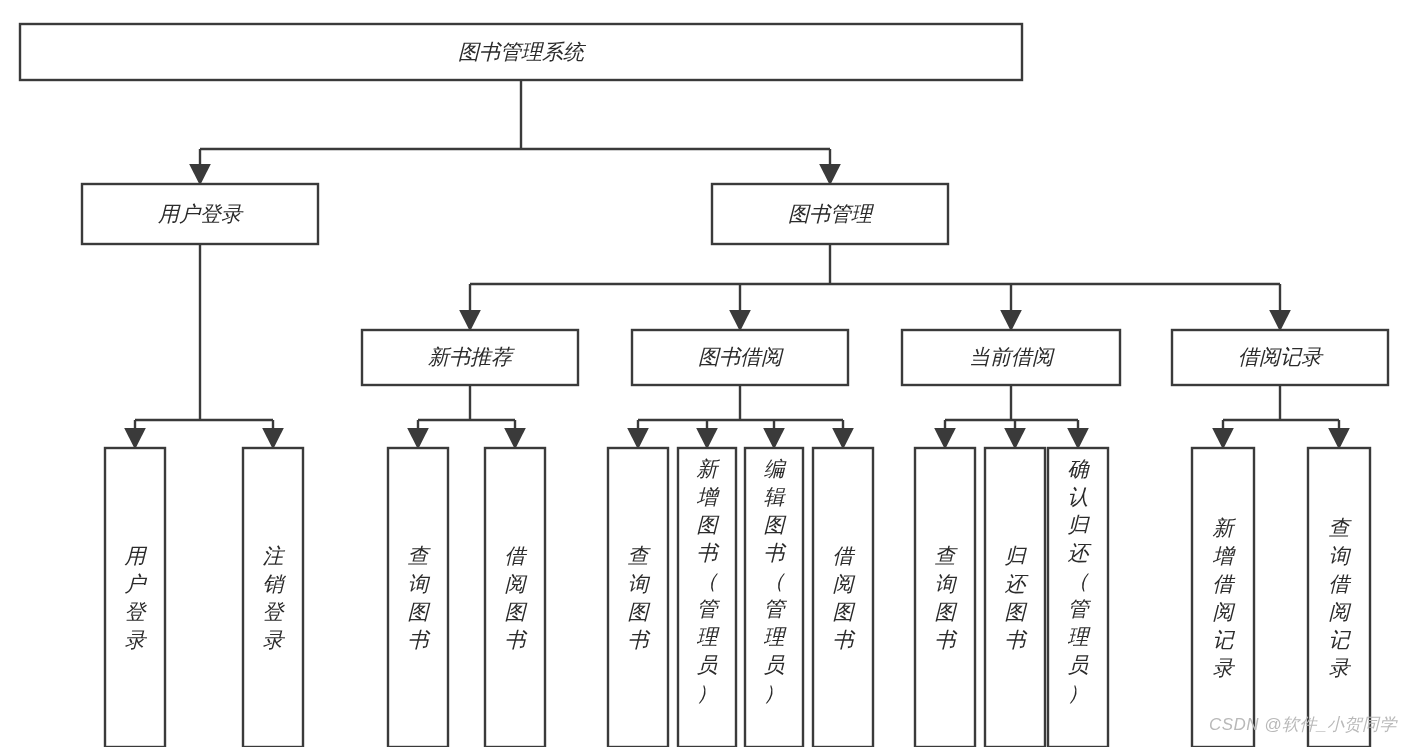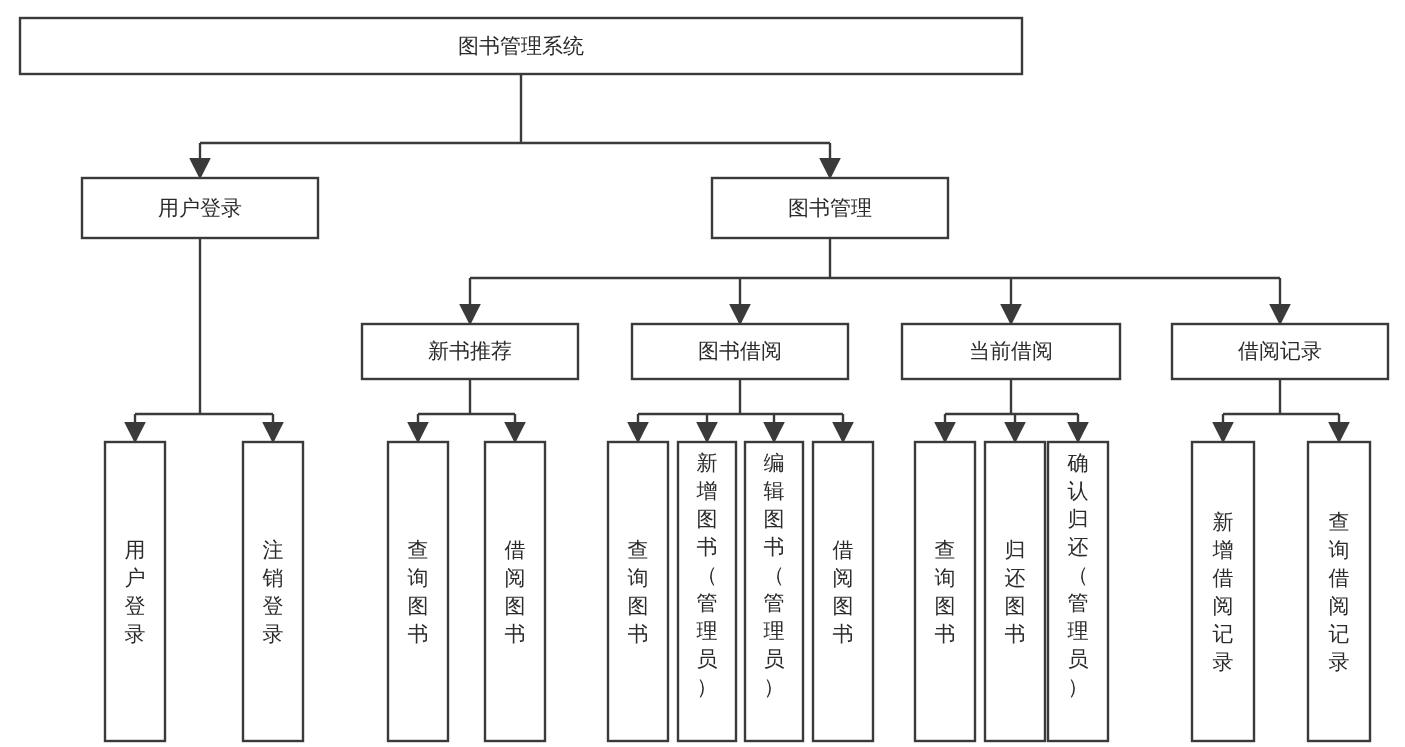--- a/index.html
+++ b/index.html
@@ -10,23 +10,24 @@
   body {
     width: 1405px;
     height: 747px;
     font-family: "Liberation Sans", "DejaVu Sans", sans-serif;
     overflow: hidden;
     position: relative;
   }
   #diagram-root {
     position: absolute;
     left: 0;
-    top: 6px;
+    top: 12px;
     width: 1405px;
     height: 730px;
+    font-style: italic;
   }
   svg.flow {
     display: block;
     width: 1405px;
     height: 747px;
   }
   .node-rect {
     fill: #ffffff;
     stroke: #3a3a3a;
     stroke-width: 2.4;
@@ -187,13 +188,14 @@
         <g>
           <rect x="1192" y="436" width="62" height="299" class="node-rect"></rect>
           <text x="1223" y="0" class="leaf-label"><tspan x="1223" y="522.5">新</tspan><tspan x="1223" y="550.5">增</tspan><tspan x="1223" y="578.5">借</tspan><tspan x="1223" y="606.5">阅</tspan><tspan x="1223" y="634.5">记</tspan><tspan x="1223" y="662.5">录</tspan></text>
         </g>
         <g>
           <rect x="1308" y="436" width="62" height="299" class="node-rect"></rect>
           <text x="1339" y="0" class="leaf-label"><tspan x="1339" y="522.5">查</tspan><tspan x="1339" y="550.5">询</tspan><tspan x="1339" y="578.5">借</tspan><tspan x="1339" y="606.5">阅</tspan><tspan x="1339" y="634.5">记</tspan><tspan x="1339" y="662.5">录</tspan></text>
         </g>
       </g>
   </svg>
+  <div class="watermark">CSDN @软件_小贺同学</div>
 </div>
 
 </body></html>

